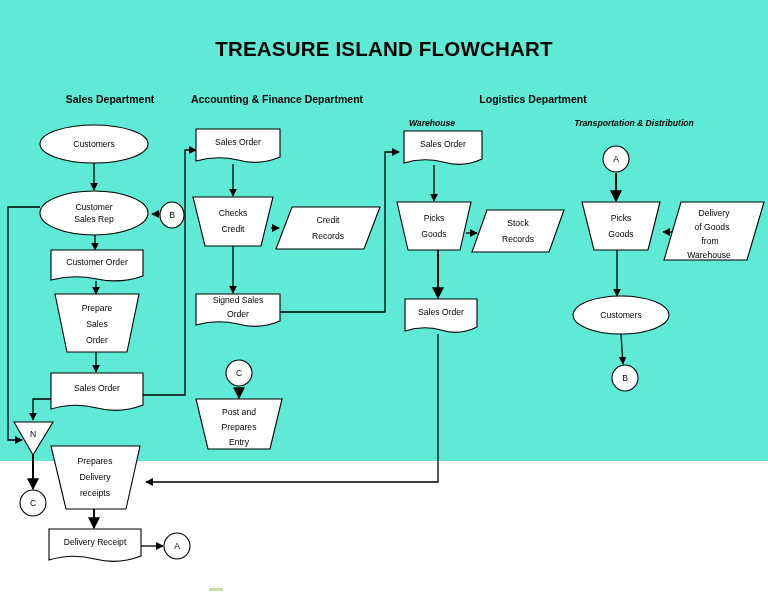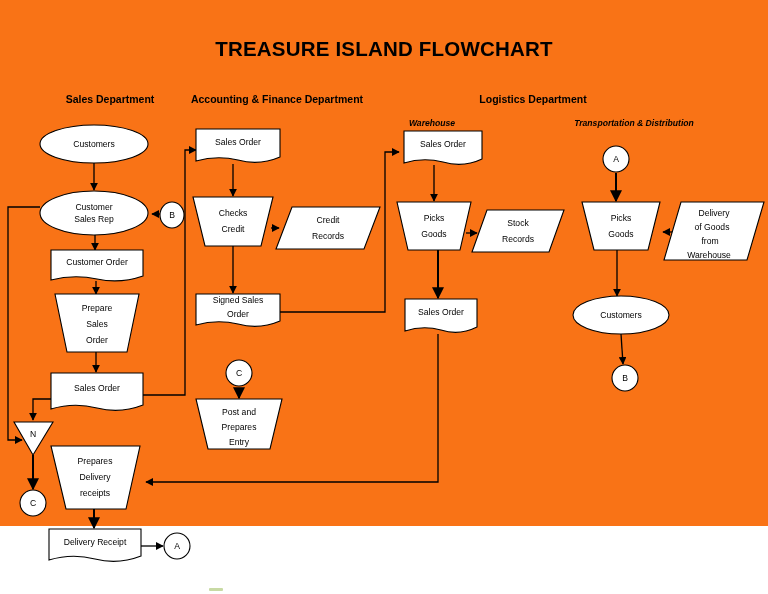--- a/index.html
+++ b/index.html
@@ -1,18 +1,18 @@
 <!DOCTYPE html>
 <html><head>
 <meta charset="utf-8">
 <style>
   html,body{margin:0;padding:0;background:#ffffff;}
   body{width:768px;height:594px;overflow:hidden;
        font-family:"Liberation Sans","DejaVu Sans",sans-serif;color:#000;}
-  #stage{position:relative;width:768px;height:526px;background:#f97316;}
+  #stage{position:relative;width:768px;height:461px;background:#5eead4;}
   svg#canvas{position:absolute;left:0;top:0;width:768px;height:594px;}
   .shape{fill:#ffffff;stroke:#000000;stroke-width:1.1;}
   .conn{fill:none;stroke:#000000;stroke-width:1.3;}
   .conn-thick{fill:none;stroke:#000000;stroke-width:2.0;}
   text{font-family:"Liberation Sans","DejaVu Sans",sans-serif;fill:#000;}
   .t-title{font-size:20.5px;font-weight:bold;letter-spacing:.2px;}
   .t-dept{font-size:10.5px;font-weight:bold;}
   .t-sub{font-size:8.6px;font-style:italic;font-weight:bold;}
   .t-node{font-size:8.6px;}
   .t-conn{font-size:8.6px;}

